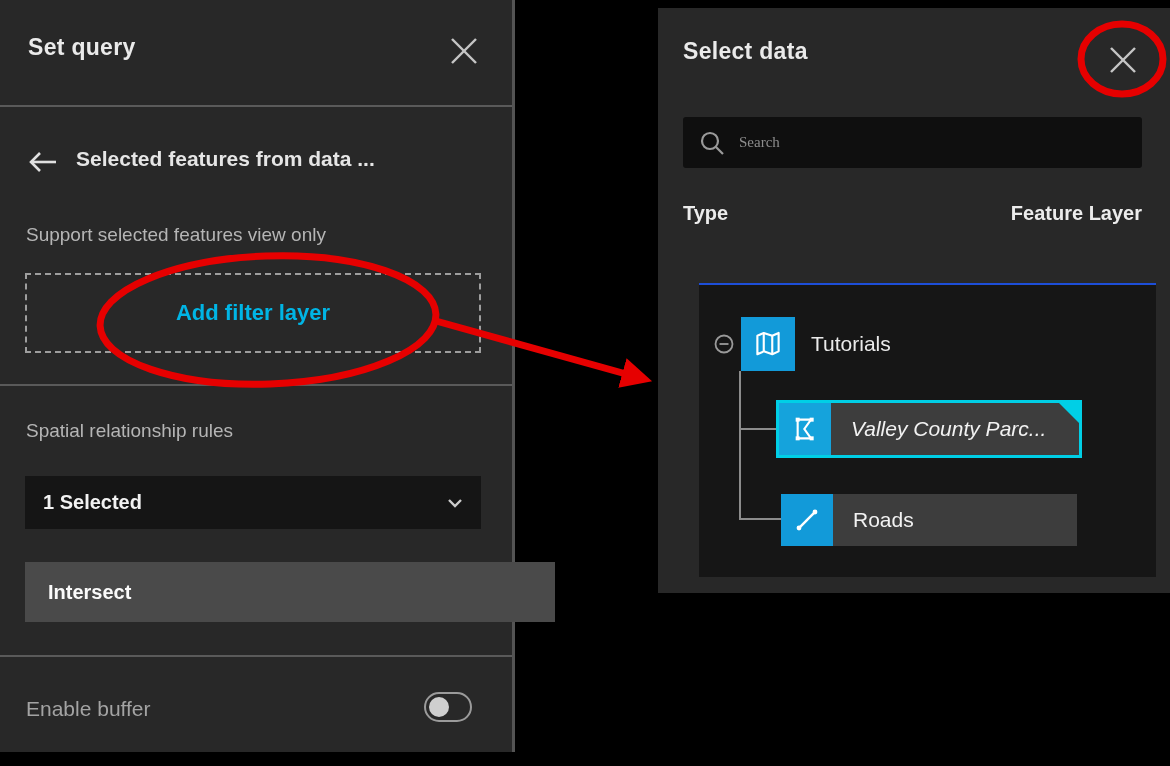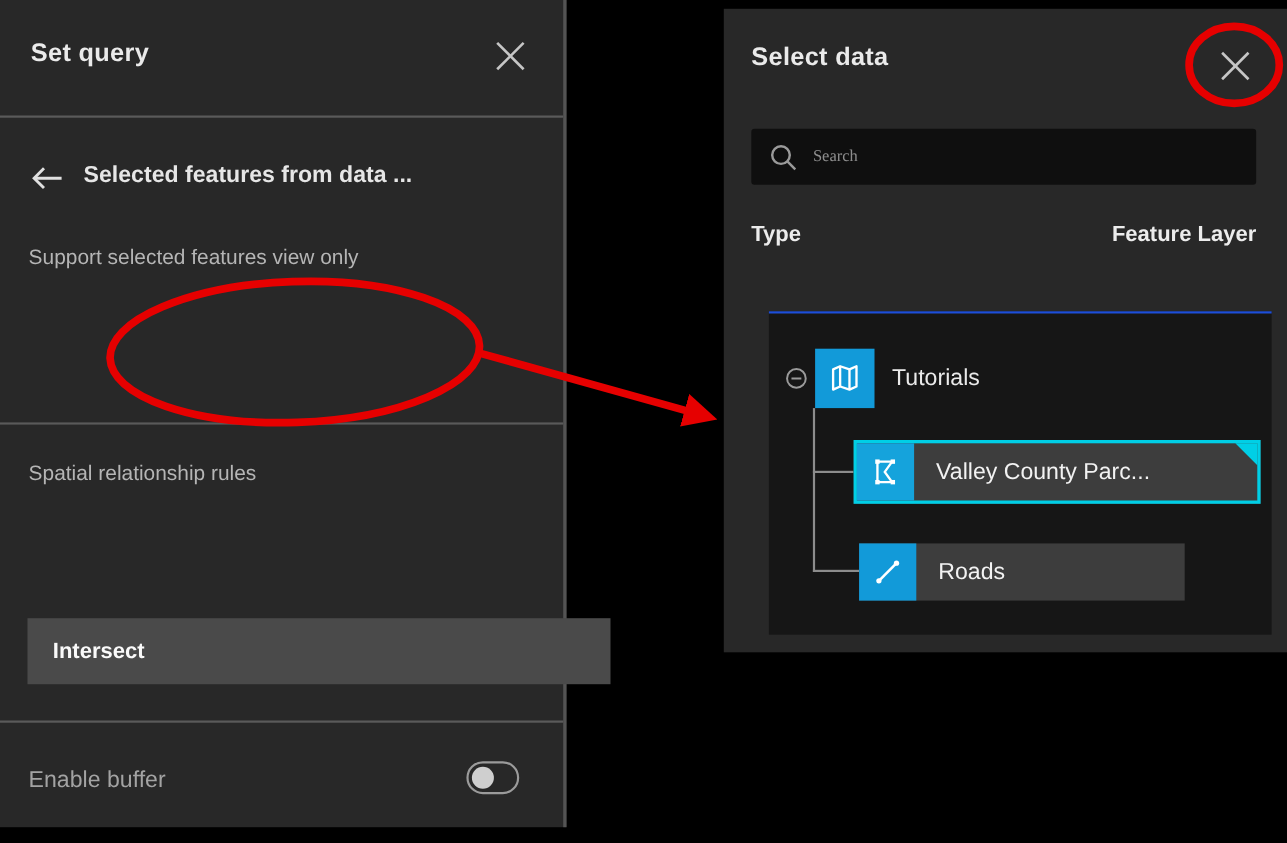--- a/index.html
+++ b/index.html
@@ -47,22 +47,22 @@
   .type-label, .type-value { font-size:20px; font-weight:bold; color:#ececec; }
 
   .tree { left:25px; top:275px; width:457px; height:294px; background:#161616;
           border-top:2px solid #1d4ed8;margin-left:16px; }
   .tline { position:absolute; background:#8c8c8c; }
   .node-icon { position:absolute; display:flex; align-items:center; justify-content:center; }
   .sq-blue { background:#129ad9; }
   .root-label { position:absolute; left:112px; top:32px; height:54px; line-height:54px;
                 font-size:21px; color:#eaeaea; }
   .tree-row { position:absolute; display:flex; cursor:pointer; }
-  .row-valley { left:77px; top:115px; width:370px; height:58px;
-                border:3px solid #00cfe6; background:#3d3d3d; }
+  .row-valley { left:77px; top:115px; width:306px; height:58px;
+                border:3px solid #00cfe6; background:#3d3d3d;font-style:italic; }
   .row-roads  { left:82px; top:209px; width:296px; height:52px; background:#3d3d3d; }
   .row-icon { width:52px; align-self:stretch; display:flex; align-items:center;
               justify-content:center; flex:0 0 52px; }
   .row-label { flex:1; display:flex; align-items:center; padding-left:20px;
                font-size:21px; color:#f2f2f2; white-space:nowrap; overflow:hidden; }
   .corner-badge { position:absolute; right:0; top:0; width:0; height:0;
                   border-top:20px solid #00cfe6; border-left:20px solid transparent; }
 
   .annotations { position:absolute; left:0; top:0; width:1170px; height:766px;
                  pointer-events:none; }
@@ -92,25 +92,34 @@
         <svg width="34" height="26" viewBox="0 0 34 26">
           <line x1="30" y1="13" x2="5" y2="13" stroke="#e0e0e0" stroke-width="2.6"></line>
           <polyline points="14,4 5,13 14,22" fill="none" stroke="#e0e0e0" stroke-width="2.6"></polyline>
         </svg>
       </span>
     </button>
     <div class="abs back-label" style="left:76px; top:147px;">Selected features from data ...</div>
 
     <div class="abs muted" style="left:26px; top:224px;">Support selected features view only</div>
 
+    <button class="abs add-filter">Add filter layer</button>
 
     <div class="divider" style="top:384px;"></div>
 
     <div class="abs muted" style="left:26px; top:420px;">Spatial relationship rules</div>
 
+    <div class="abs dropdown">
+      <span class="dropdown-value">1 Selected</span>
+      <span>
+        <svg width="16" height="10" viewBox="0 0 16 10">
+          <polyline points="2,2 8,8 14,2" fill="none" stroke="#cccccc" stroke-width="2.4"></polyline>
+        </svg>
+      </span>
+    </div>
 
     <div class="abs rule-item">
       <span>Intersect</span>
     </div>
 
     <div class="divider" style="top:655px;"></div>
 
     <div class="abs" style="left:26px; top:697px; font-size:21px; color:#a3a3a3;">Enable buffer</div>
 
     <div class="abs toggle">

